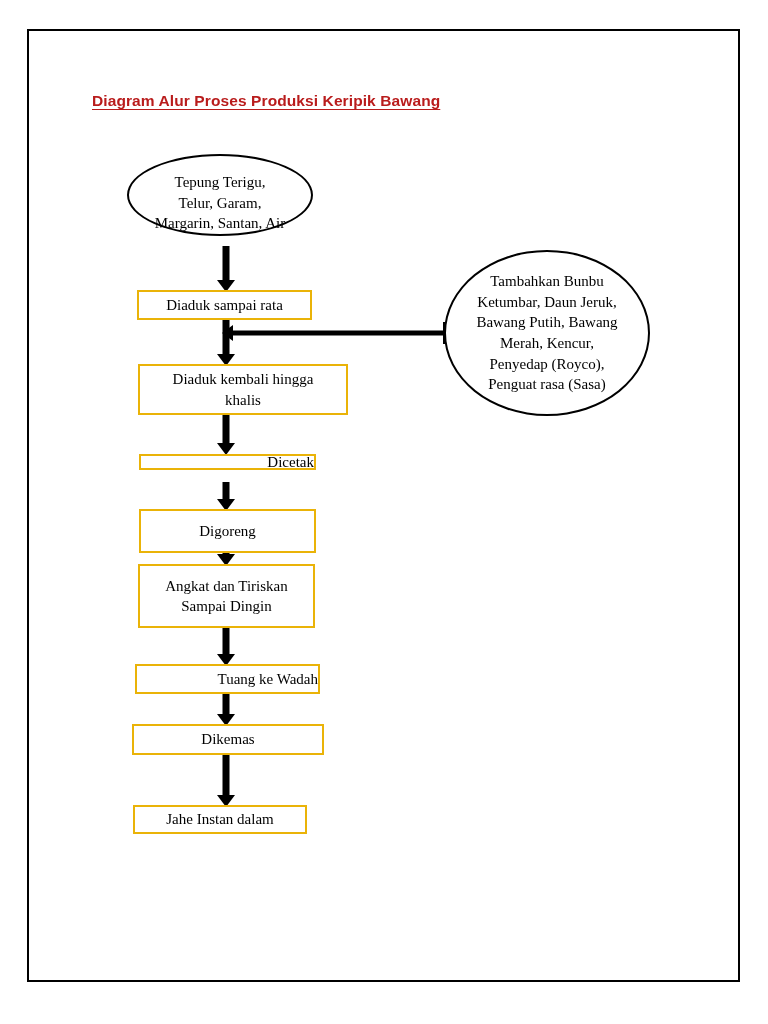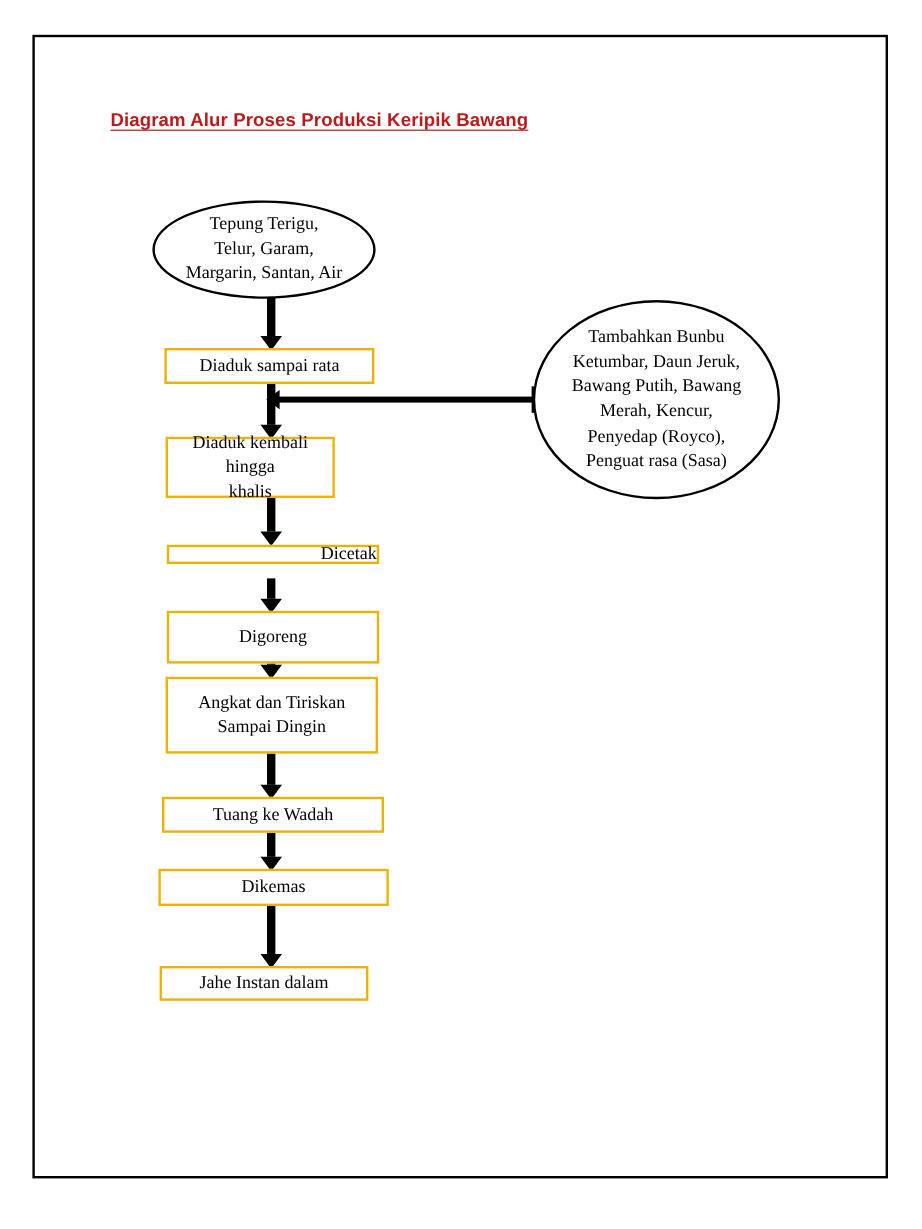--- a/index.html
+++ b/index.html
@@ -143,21 +143,21 @@
 </style>
 </head>
 <body>
 
 <div id="page-border"></div>
 
 <div id="canvas">
 
   <div class="title">Diagram Alur Proses Produksi Keripik Bawang</div>
 
-  <div class="node-ellipse" style="left:127px; top:167px; width:186px; height:82px;">
+  <div class="node-ellipse" style="left:127px; top:154px; width:186px; height:82px;align-items:flex-end;">
     <div class="etext">
       <span>Tepung Terigu,</span><br>
       <span>Telur, Garam,</span><br>
       <span>Margarin, Santan, Air</span>
     </div>
   </div>
 
   <div class="arrow-v" style="left:213px; top:246px; width:26px; height:46px;">
     <div class="stem" style="height:34px;"></div>
     <div class="head"></div>
@@ -182,21 +182,21 @@
       <span>Penguat rasa (Sasa)</span>
     </div>
   </div>
 
   <div class="arrow-h-left" style="left:222px; top:322px; width:225px; height:22px;">
     <div class="stem" style="width:221px;"></div>
     <div class="endcap"></div>
     <div class="head"></div>
   </div>
 
-  <div class="node-box" style="left:138px; top:364px; width:141px; height:51px;justify-content:center;">
+  <div class="node-box" style="left:138px; top:364px; width:210px; height:51px;justify-content:center;">
     <span>
       <span>Diaduk kembali hingga</span><br>
       <span>khalis</span>
     </span>
   </div>
 
   <div class="arrow-v" style="left:213px; top:413px; width:26px; height:42px;">
     <div class="stem" style="height:30px;"></div>
     <div class="head"></div>
   </div>
@@ -224,21 +224,21 @@
       <span>Angkat dan Tiriskan</span><br>
       <span>Sampai Dingin</span>
     </span>
   </div>
 
   <div class="arrow-v" style="left:213px; top:610px; width:26px; height:56px;">
     <div class="stem" style="height:44px;"></div>
     <div class="head"></div>
   </div>
 
-  <div class="node-box" style="left:135px; top:664px; width:185px; height:30px;">
+  <div class="node-box" style="left:135px; top:664px; width:185px; height:30px;justify-content:flex-end;">
     <span>Tuang ke Wadah</span>
   </div>
 
   <div class="arrow-v" style="left:213px; top:692px; width:26px; height:34px;">
     <div class="stem" style="height:22px;"></div>
     <div class="head"></div>
   </div>
 
   <div class="node-box" style="left:132px; top:724px; width:192px; height:31px;">
     <span>Dikemas</span>

